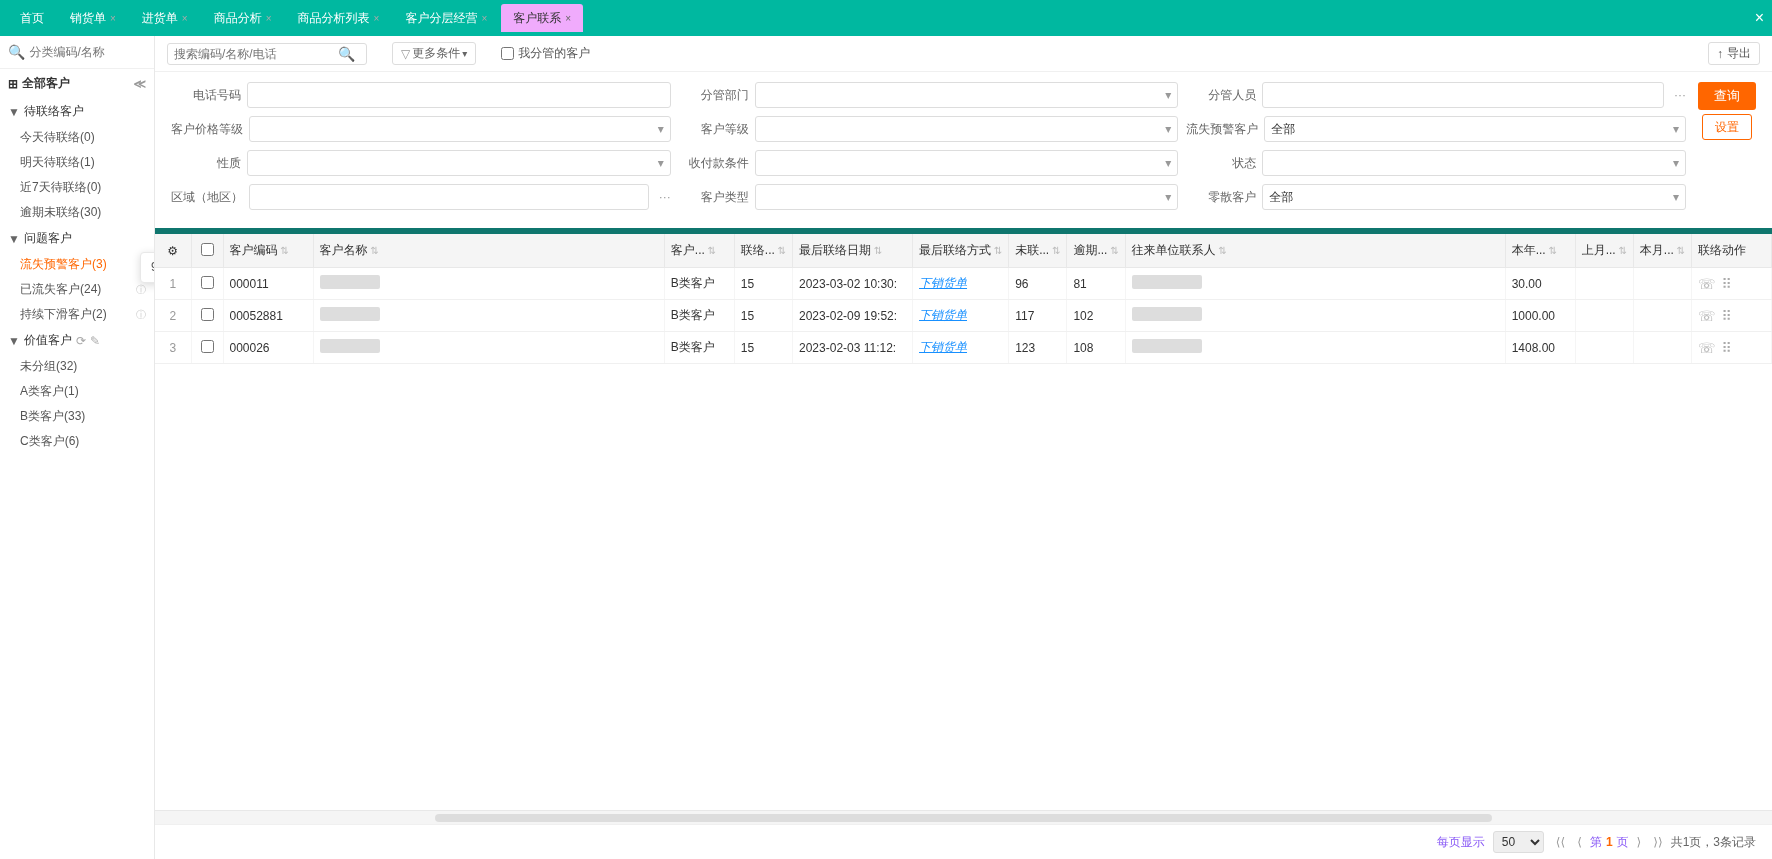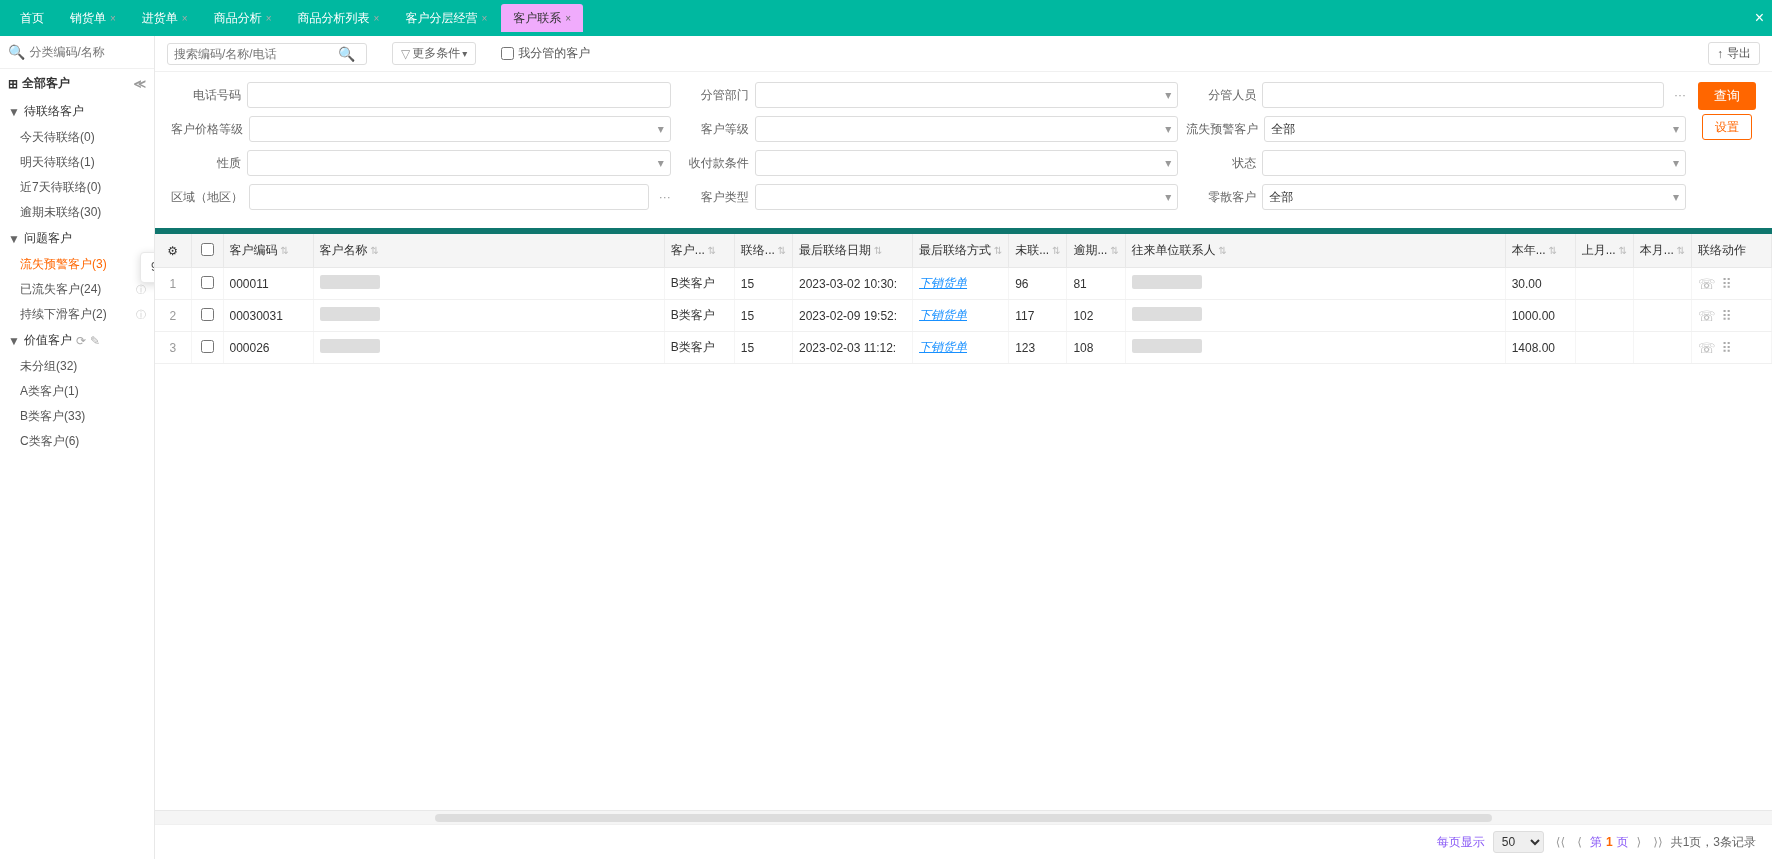--- a/index.html
+++ b/index.html
@@ -446,21 +446,21 @@
     <td class="col-action">
       <div class="action-icons">
         <span class="action-icon" title="联络">☏</span>
         <span class="action-icon" title="更多">⠿</span>
       </div>
     </td>
   </tr>
             <tr>
     <td class="col-index" style="text-align:center;color:#999">2</td>
     <td class="col-check" style="text-align:center"><input type="checkbox" style=""></td>
-    <td class="col-code">00030031</td>
+    <td class="col-code">00052881</td>
     <td class="col-name"><span style="display:inline-block;width:60px;height:14px;background:#ddd;border-radius:2px"></span></td>
     <td class="col-type">B类客户</td>
     <td class="col-contact">15</td>
     <td class="col-date">2023-02-09 19:52:</td>
     <td class="col-way"><span class="link-text">下销货单</span></td>
     <td class="col-uncontact">117</td>
     <td class="col-overdue">102</td>
     <td class="col-person"><span style="display:inline-block;width:70px;height:14px;background:#ddd;border-radius:2px"></span></td>
     <td class="col-thisyear">1000.00</td>
     <td class="col-lastmonth"></td>

